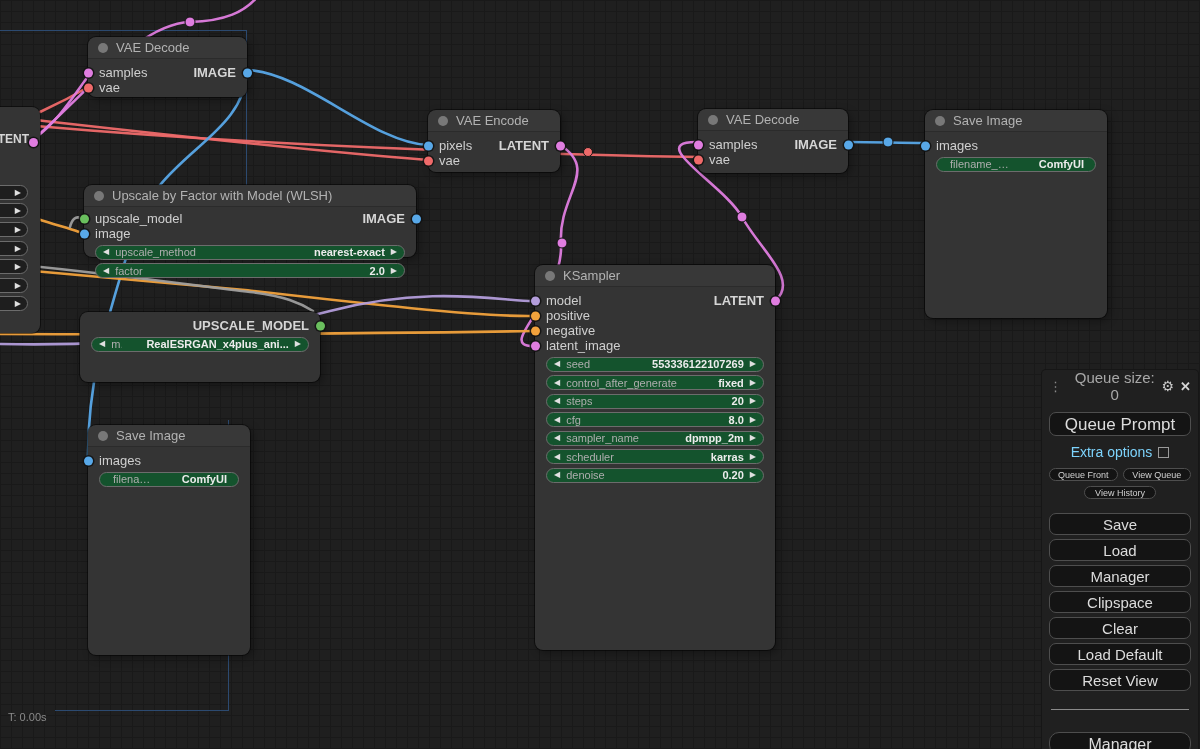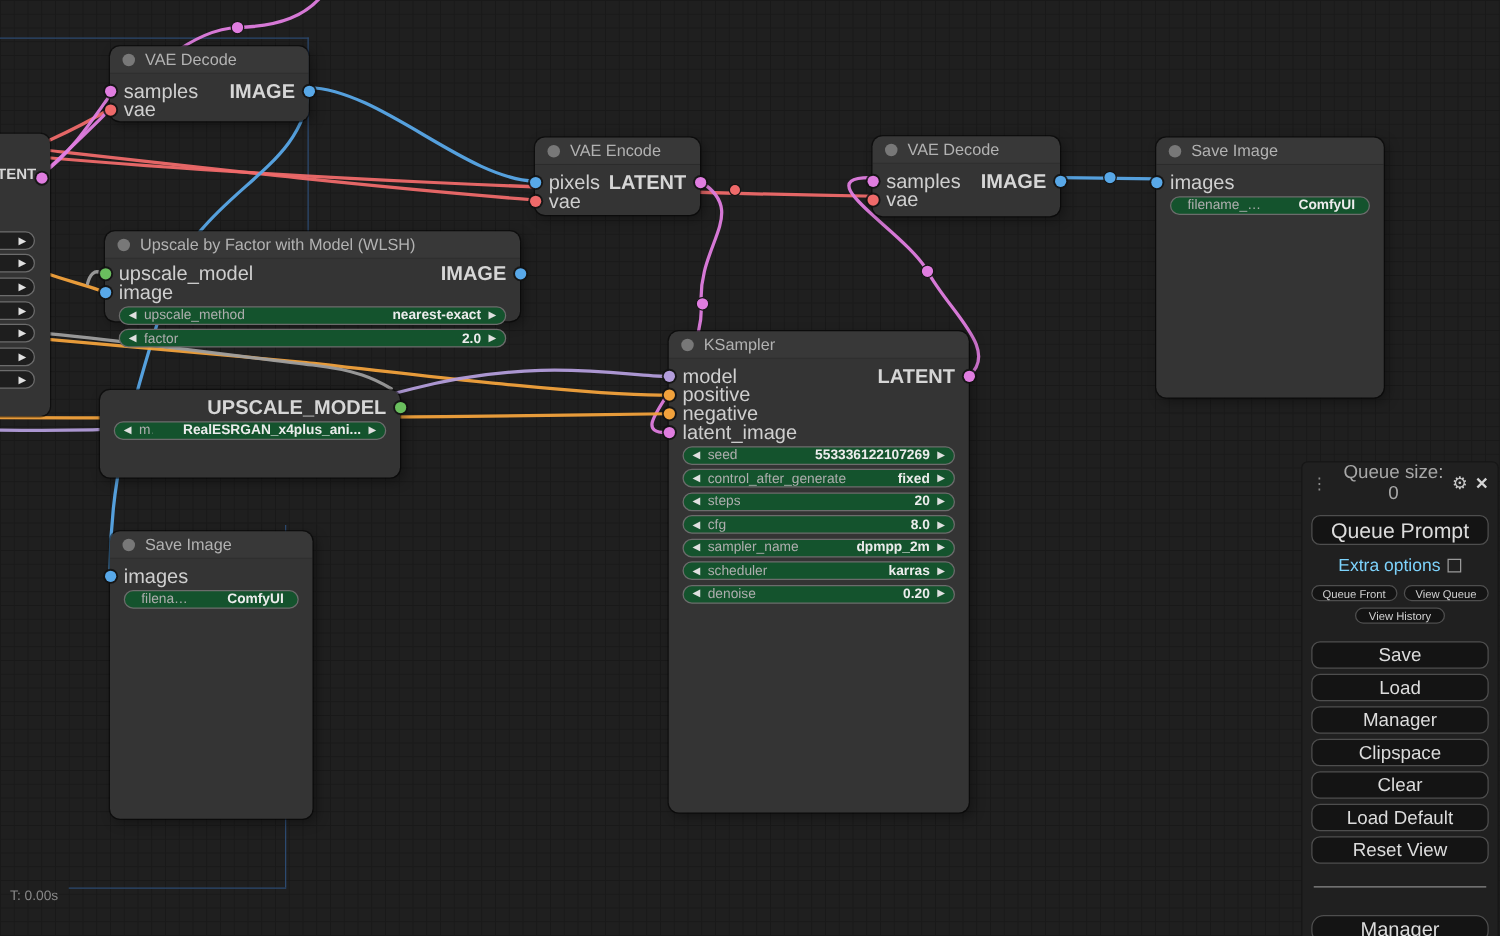--- a/index.html
+++ b/index.html
@@ -18,21 +18,21 @@
 
   .node{position:absolute;background:#343434;border-radius:8px;z-index:2;
     box-shadow:0 0 0 1px rgba(0,0,0,.5),3px 3px 9px rgba(0,0,0,.35);}
   .ntitle{height:22px;display:flex;align-items:center;gap:8px;padding:0 10px;
     color:#b2b2b2;font-size:13px;white-space:nowrap;overflow:hidden;
     background:rgba(255,255,255,.025);border-bottom:1px solid rgba(0,0,0,.22);
     border-radius:8px 8px 0 0;}
   .tdot{width:10px;height:10px;border-radius:50%;background:#787878;flex:none;}
   .nbody{position:relative;padding:6px 11px;}
   .prow{position:relative;height:15px;display:flex;
-    font-size:16px;color:#cfcfcf;white-space:nowrap;}
+    font-size:13px;color:#cfcfcf;white-space:nowrap;}
   .plabel{color:#cfcfcf;}
   .plabel.out{margin-left:auto;font-weight:600;color:#d6d6d6;}
   .pdot{position:absolute;width:9px;height:9px;border-radius:50%;top:50%;
     transform:translateY(-50%);box-shadow:0 0 0 1.5px rgba(18,18,18,.85);}
   .pdot.in{left:-15.5px;}
   .pdot.out{right:-15.5px;}
   .widget{height:15px;border:1px solid #6c6c6c;border-radius:8px;background:#14532d;
     display:flex;align-items:center;padding:0 7px;margin-top:3.5px;
     font-size:11px;color:#aeaeae;white-space:nowrap;overflow:hidden;}
   .warr{font-size:8px;color:#e0e0e0;flex:none;line-height:1;}

